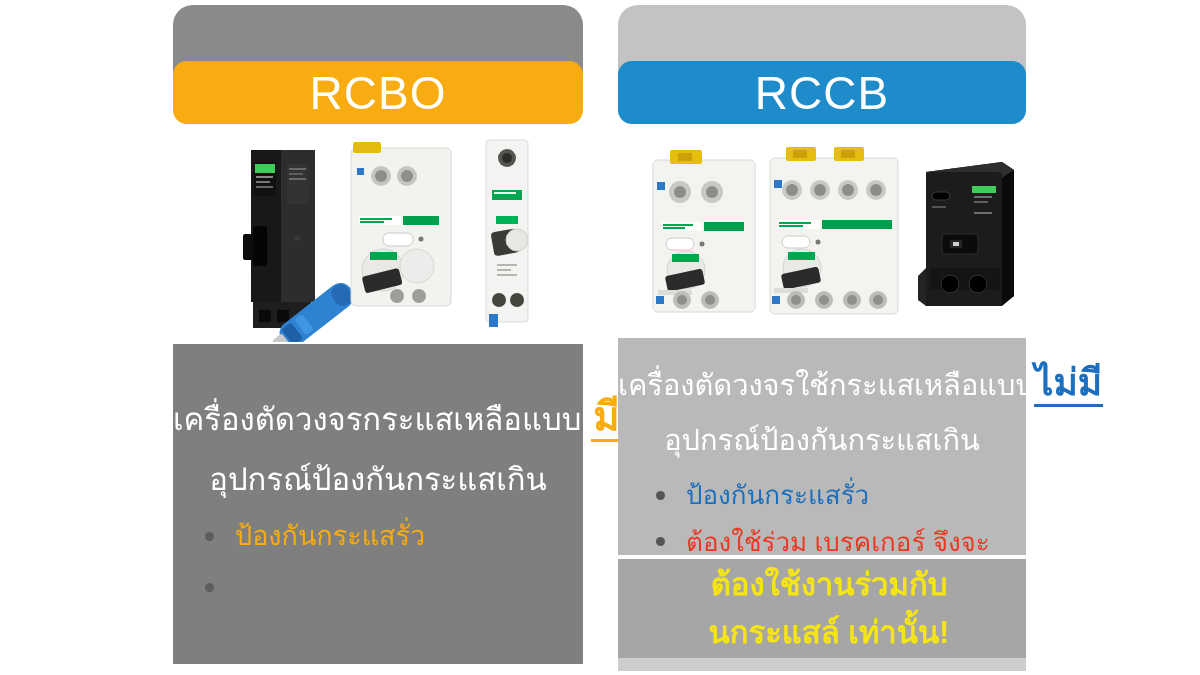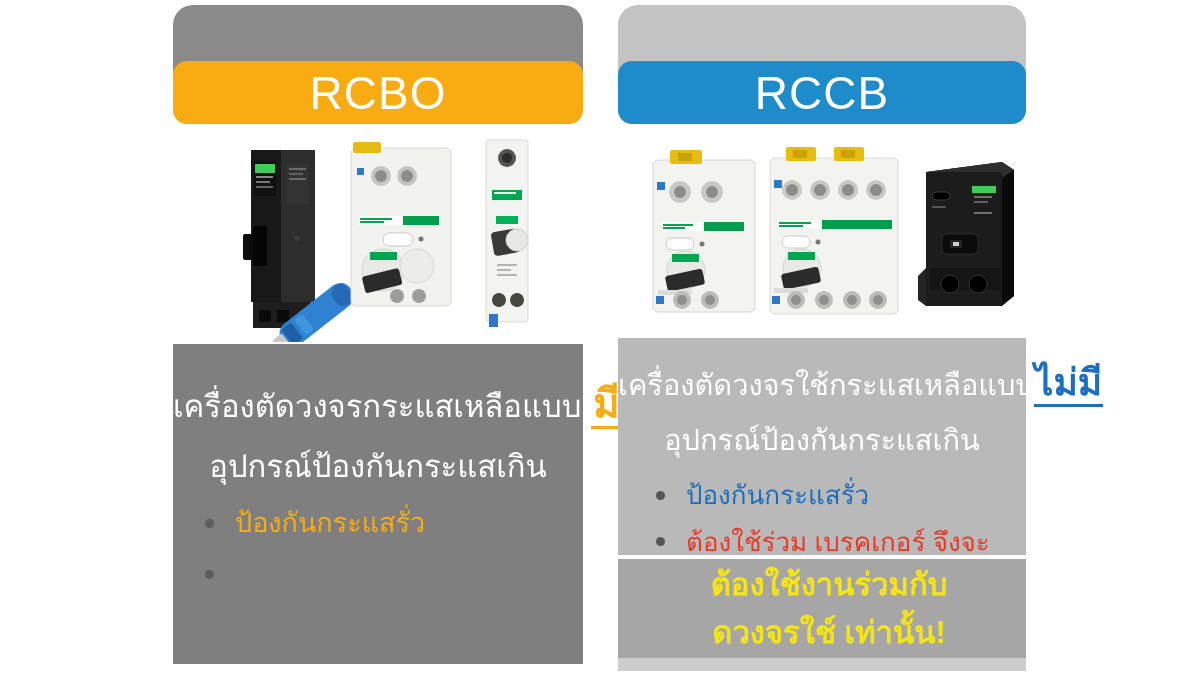--- a/index.html
+++ b/index.html
@@ -21,21 +21,21 @@
 
   
   .products{position:absolute;top:128px;left:0;right:0;height:212px;}
   .products svg{position:absolute;}
 
   
   .infobox{position:absolute;left:0;right:0;color:#fff;}
   #col-left .infobox{top:344px;height:320px;background:#7f7f7f;}
   #col-right .infobox{top:338px;height:217px;background:#b9b9b9;}
   .desc-line1{margin:0;text-align:center;white-space:nowrap;}
-  #col-left .desc-line1{padding-top:27px;font-size:31px;}
+  #col-left .desc-line1{padding-top:40px;font-size:31px;}
   #col-right .desc-line1{padding-top:14px;font-size:29px;}
   .desc-line2{margin:6px 0 0 0;text-align:center;}
   #col-left .desc-line2{font-size:31px;}
   #col-right .desc-line2{font-size:29px;}
   .hl{font-weight:bold;}
   .hl-orange{color:var(--rcbo-accent,#f8ac12);font-size:40px;margin-left:10px;
     border-bottom:3px solid var(--rcbo-accent,#f8ac12);padding:0 2px 1px 2px;}
   .hl-blue{color:var(--blue-text,#1b6fbe);font-size:37px;
     border-bottom:3px solid var(--blue-text,#1b6fbe);padding:0 1px 1px 1px;}
 
@@ -250,18 +250,18 @@
       <p class="desc-line1"><span>เครื่องตัดวงจรใช้กระแสเหลือแบบ</span><span class="hl hl-blue">ไม่มี</span></p>
       <p class="desc-line2">อุปกรณ์ป้องกันกระแสเกิน</p>
       <ul class="bullets">
         <li class="b-blue"><span class="dot"></span><span>ป้องกันกระแสรั่ว</span></li>
         <li class="b-red"><span class="dot"></span><span>ต้องใช้ร่วม เบรคเกอร์ จึงจะตัดกระแสลัดวงจรได้</span></li>
       </ul>
     </div>
 
     <div class="notebox">
       <p>ต้องใช้งานร่วมกับ</p>
-      <p>ดวงจรใช์ เท่านั้น!</p>
+      <p>นกระแสล์ เท่านั้น!</p>
     </div>
     <div class="footer-strip"></div>
   </section>
 
 </div>
 
 </body></html>

